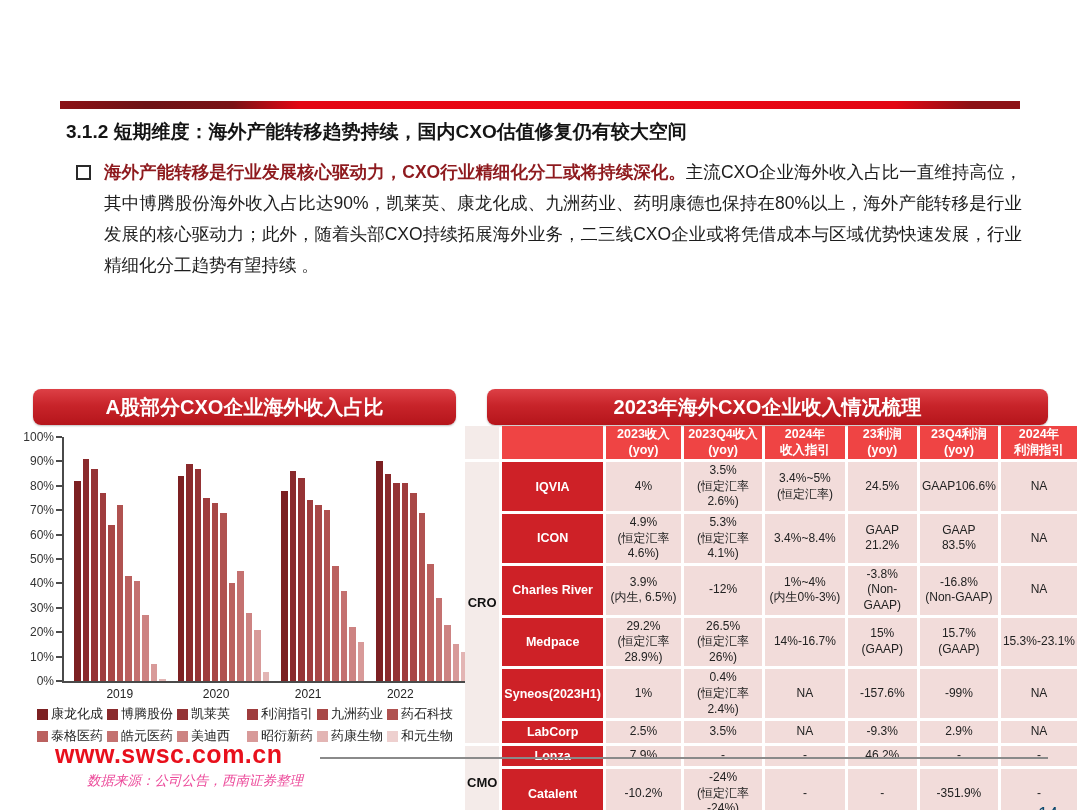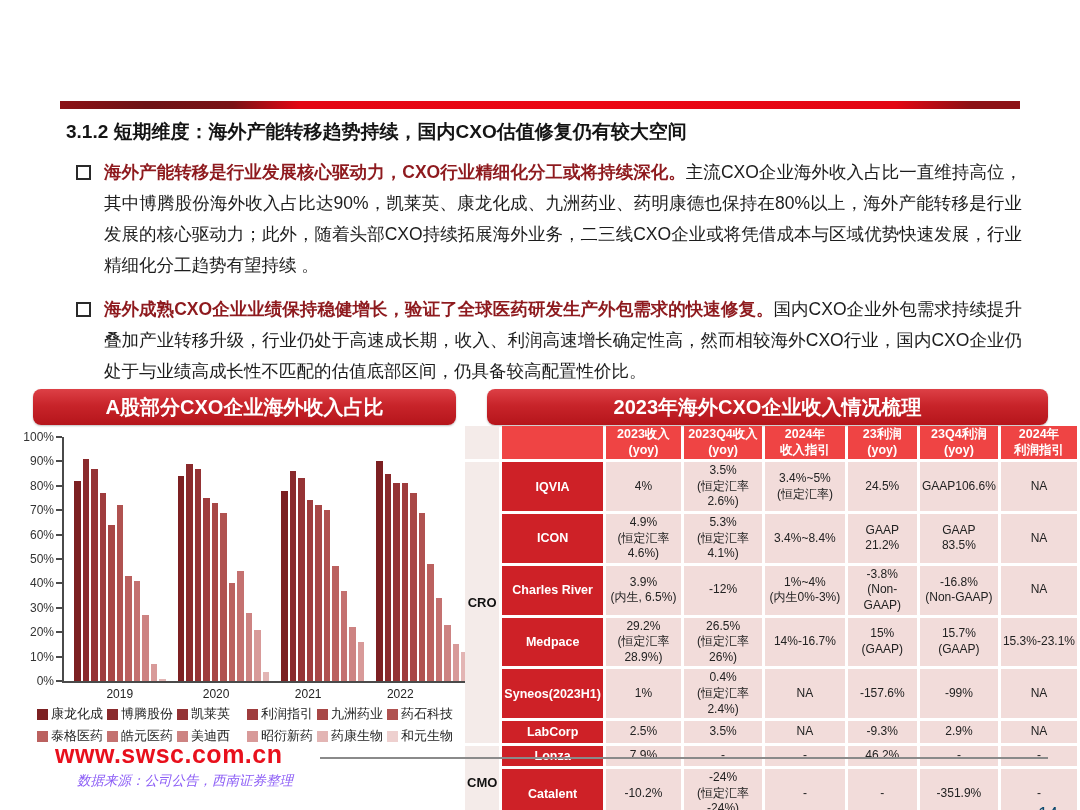--- a/index.html
+++ b/index.html
@@ -73,46 +73,40 @@
   .cell-corner{background:#f4ebe9;}
   .cell-group{background:#f4ebe9;color:#111;font-weight:bold;font-size:13px;}
   .cell-company{background:#ce2127;color:#fff;font-weight:bold;font-size:12.5px;}
   .cell-data{background:#f2dcda;color:#222;font-size:12px;line-height:1.3;white-space:pre-line;}
   
   .footer-url{
     position:absolute;left:55px;top:740px;font-size:25px;font-weight:bold;color:#e8101c;letter-spacing:0.5px;
   }
   .footer-line{position:absolute;left:320px;top:757px;width:728px;height:2px;background:#8a8a8a;}
   .source-note{
-    position:absolute;left:77px;top:772px;font-size:13.5px;color:#8b5cf6;
+    position:absolute;left:87px;top:772px;font-size:13.5px;color:#ec4899;
     font-family:Liberation Mono, monospace;font-style:italic;
   }
   .page-number{position:absolute;right:22px;top:804px;font-size:18px;color:#0c4a6e;margin-left:32px;}
 </style>
 </head>
 <body>
 
 <div class="slide">
 
   <div class="title-divider"></div>
   <div class="section-heading">3.1.2 短期维度：海外产能转移趋势持续，国内CXO估值修复仍有较大空间</div>
 
   <div class="bullet bullet-1">
     <span class="bullet-marker"></span>
     <div class="bullet-text">
       <span class="bullet-lead">海外产能转移是行业发展核心驱动力，CXO行业精细化分工或将持续深化。</span><span>主流CXO企业海外收入占比一直维持高位，其中博腾股份海外收入占比达90%，凯莱英、康龙化成、九洲药业、药明康德也保持在80%以上，海外产能转移是行业发展的核心驱动力；此外，随着头部CXO持续拓展海外业务，二三线CXO企业或将凭借成本与区域优势快速发展，行业精细化分工趋势有望持续 。</span>
     </div>
   </div>
 
-  <div class="bullet bullet-2">
-    <span class="bullet-marker"></span>
-    <div class="bullet-text">
-      <span class="bullet-lead">海外成熟CXO企业业绩保持稳健增长，验证了全球医药研发生产外包需求的快速修复。</span><span>国内CXO企业外包需求持续提升叠加产业转移升级，行业仍处于高速成长期，收入、利润高速增长确定性高，然而相较海外CXO行业，国内CXO企业仍处于与业绩高成长性不匹配的估值底部区间，仍具备较高配置性价比。</span>
-    </div>
-  </div>
 
   <div class="banner banner-left">A股部分CXO企业海外收入占比</div>
   <div class="banner banner-right">2023年海外CXO企业收入情况梳理</div>
 
   <div>
     <div id="y-axis">
         <div class="y-axis-label" style="top: 430px;">100%</div>
         <div class="y-tick" style="top: 436px;"></div>
         <div class="y-axis-label" style="top: 454.4px;">90%</div>
         <div class="y-tick" style="top: 460.4px;"></div>

